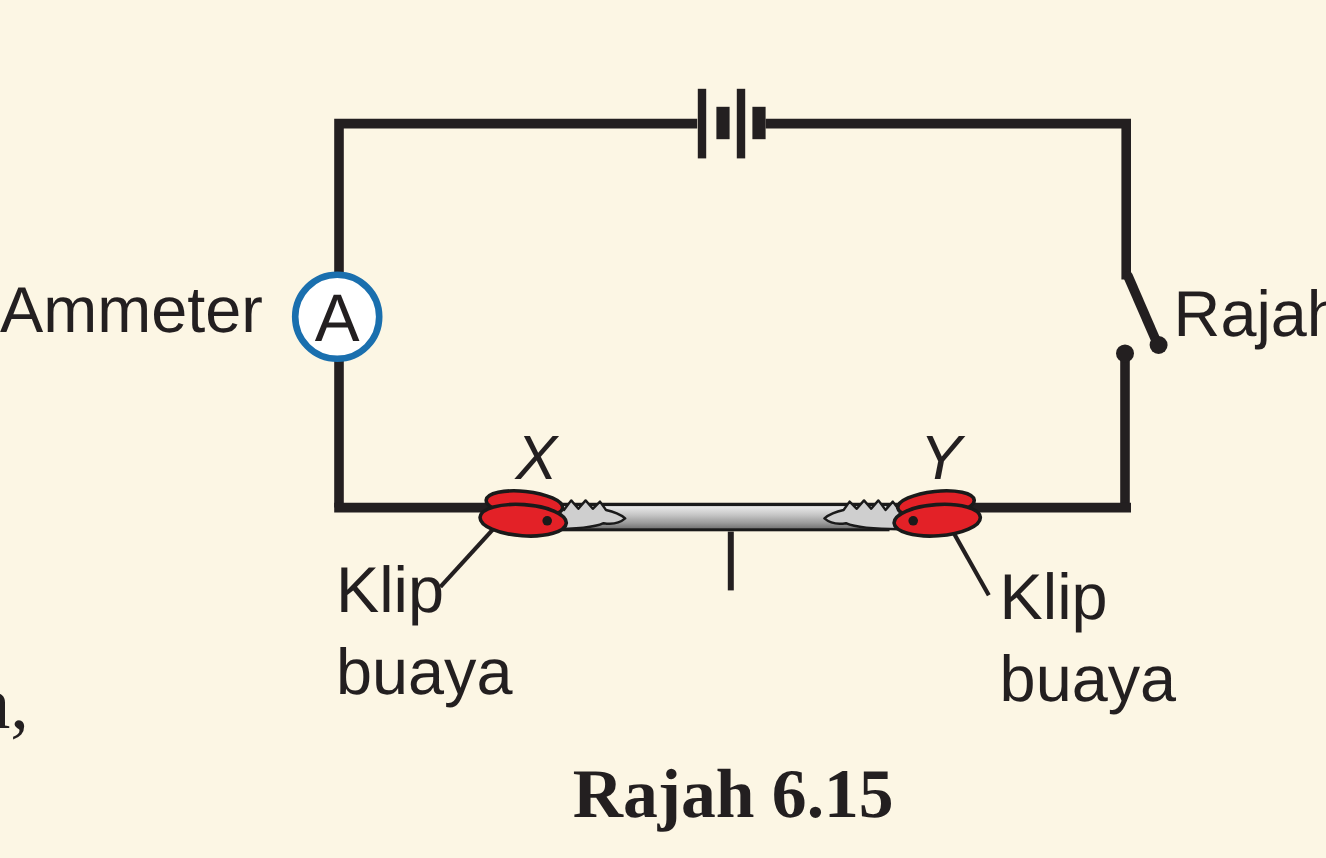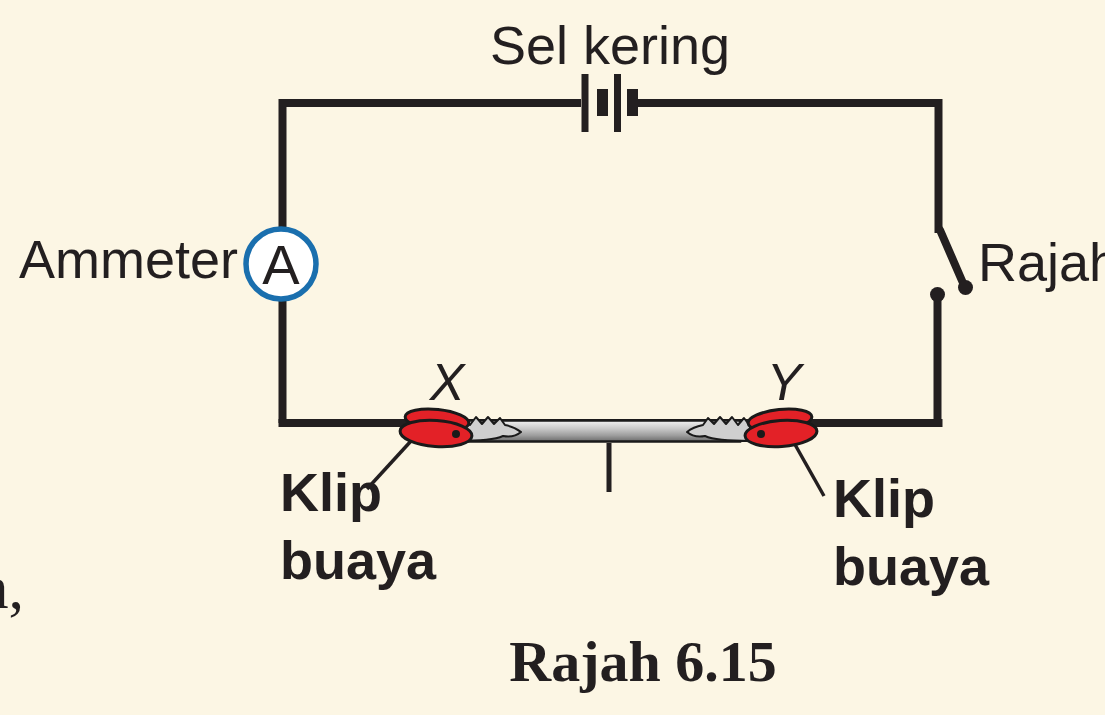--- a/index.html
+++ b/index.html
@@ -17,30 +17,30 @@
     inset: 0;
   }
   .lbl {
     position: absolute;
     font-size: 54px;
     line-height: 1.18;
     white-space: nowrap;
     color: #231f20;
   }
   .lbl.center { transform: translateX(-50%); }
-  .lbl.right { text-align: right; }
+  .lbl.right { text-align: left; }
   .lbl.italic { font-style: italic; }
   .ammeter-a {
     position: absolute;
     left: 281px; top: 265px;
     transform: translate(-50%, -50%);
     font-size: 56px;
     line-height: 1;
   }
-  .two-line { line-height: 68px; font-weight: bold; }
+  .two-line { line-height: 68px; }
   .caption {
     position: absolute;
     font-family: "Liberation Serif", "DejaVu Serif", serif;
     font-weight: bold;
     font-size: 58px;
     transform: translateX(-50%);
     white-space: nowrap;
   }
   .edge-frag {
     position: absolute;
@@ -107,21 +107,20 @@
       <circle cx="456" cy="434" r="4" fill="#1a1a1a"></circle>
     </g>
 
     <g>
       <ellipse cx="780" cy="420" rx="32" ry="10.5" transform="rotate(-6 780 420)" fill="#e32127" stroke="#1a1a1a" stroke-width="3"></ellipse>
       <ellipse cx="781" cy="433.5" rx="36" ry="13" transform="rotate(-4 781 433.5)" fill="#e32127" stroke="#1a1a1a" stroke-width="3"></ellipse>
       <circle cx="761" cy="434" r="4" fill="#1a1a1a"></circle>
     </g>
   </svg>
 
-  <div class="lbl center" style="left:610px; top:14px;">Sel kering</div>
 
   <div class="lbl right" style="left:0; top:228px; width:238px;">Ammeter</div>
 
   <div class="ammeter-a">A</div>
 
   <div class="lbl" style="left:978px; top:231px;">Rajah</div>
 
   <div class="lbl center italic" style="left:447px; top:352px; font-size:52px;">X</div>
 
   <div class="lbl center italic" style="left:784px; top:352px; font-size:52px;">Y</div>
@@ -130,17 +129,17 @@
     <div>Klip</div>
     <div>buaya</div>
   </div>
 
 
   <div class="lbl two-line" style="left:833px; top:464px;">
     <div>Klip</div>
     <div>buaya</div>
   </div>
 
-  <div class="caption" style="left:611px; top:628px;margin-left:32px;">Rajah 6.15</div>
+  <div class="caption" style="left:611px; top:628px;">Rajah 6.15</div>
 
   <div class="edge-frag" style="left:-19px; top:552px;">a,</div>
 
 </div>
 
 </body></html>

